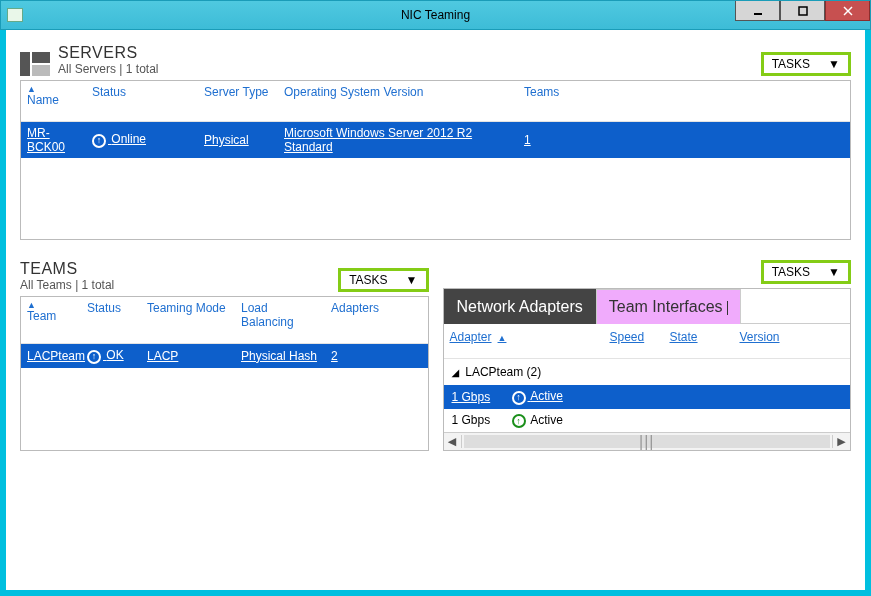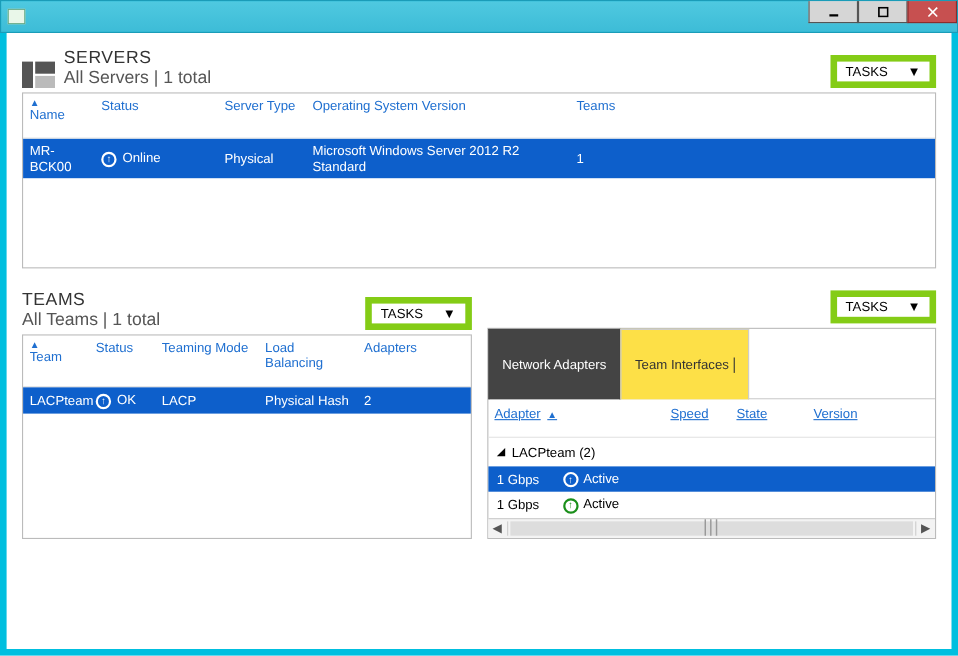--- a/index.html
+++ b/index.html
@@ -31,44 +31,44 @@
     padding:14px;
   }
 
   
   .panelhead { display:flex; align-items:flex-end; }
   .panelhead .decor { width:30px; height:24px; margin-right:8px; position:relative; }
   .panelhead .decor .big { position:absolute; left:0; top:0; width:10px; height:24px; background:#555; }
   .panelhead .decor .sm1 { position:absolute; left:12px; top:0; width:18px; height:11px; background:#555; }
   .panelhead .decor .sm2 { position:absolute; left:12px; top:13px; width:18px; height:11px; background:#bbb; }
   .panelhead h2 { margin:0; font-size:16px; font-weight:400; color:#333; letter-spacing:.5px; }
-  .panelhead .subtitle { font-size:16px; color:#555; }
-  .tasksbtn { margin-left:auto; display:flex; align-items:center; border:6px solid #84cc16; padding:2px 8px; font-size:12px; cursor:pointer; background:#fff; }
+  .panelhead .subtitle { font-size:12px; color:#555; }
+  .tasksbtn { margin-left:auto; display:flex; align-items:center; border:3px solid #84cc16; padding:2px 8px; font-size:12px; cursor:pointer; background:#fff; }
   .tasksbtn .caret { margin-left:18px; }
 
   
   .gridbox { border:1px solid #bbb; background:#fff; }
   .ghead { display:flex; font-size:12px; color:#1f6fd0; border-bottom:1px solid #e3e3e3; padding:4px 6px 14px 6px; position:relative; }
   .ghead .col, .grow .col { padding-right:8px; }
   .ghead .sorticon { color:#1f6fd0; font-size:9px; display:block; line-height:8px; }
   .grow { display:flex; font-size:12px; padding:4px 6px; align-items:center; color:#000; }
-  .grow.sel { background:#0d5fcb; color:#fff; }
+  .grow.sel { background:#0d5fcb; color:#fff;text-decoration:underline; }
 
   .status-circ { display:inline-flex; width:14px; height:14px; border:2px solid currentColor; border-radius:50%; align-items:center; justify-content:center; font-size:9px; margin-right:2px; line-height:1; }
   .arrow-up::before { content:"↑"; font-weight:bold; }
   .status-green { color:#1a8f1a; }
 
   .bottomrow { display:flex; gap:14px; margin-top:20px; }
   .bottomrow .column { flex:1; display:flex; flex-direction:column; }
 
   
   .tabs { display:flex; border-bottom:1px solid #ccc; }
-  .tab { padding:24px 12px; font-size:12px; border:1px solid #ccc; border-bottom:none; margin-right:0; margin-bottom:-1px; cursor:pointer; }
+  .tab { padding:8px 12px; font-size:16px; border:1px solid #ccc; border-bottom:none; margin-right:0; margin-bottom:-1px; cursor:pointer; }
   .tab.active { background:#444; color:#fff; border-color:#444; }
-  .tab.inactive { background:#fde047; color:#333; }
+  .tab.inactive { background:#f0abfc; color:#333; }
   .tab .cursor { display:inline-block; width:1px; height:14px; background:#333; margin-left:4px; vertical-align:middle; }
 
   .grouprow { font-size:12px; padding:6px 8px; display:flex; align-items:center; gap:6px; }
   .grouprow .tri { font-size:10px; }
 
   .scrollbar { height:18px; border-top:1px solid #ccc; display:flex; align-items:center; background:#f3f3f3; }
   .scrollbar .arrow { width:18px; text-align:center; font-size:11px; color:#555; border-right:1px solid #ccc; cursor:pointer; }
   .scrollbar .arrow.r { border-right:none; border-left:1px solid #ccc; }
   .scrollbar .track { flex:1; position:relative; height:100%; }
   .scrollbar .thumb { position:absolute; left:2px; right:2px; top:2px; bottom:2px; background:#ddd; display:flex; align-items:center; justify-content:center; color:#999; letter-spacing:1px; }
@@ -76,20 +76,21 @@
   
   .s-name{width:65px} .s-status{width:112px} .s-type{width:80px} .s-os{width:240px} .s-teams{width:60px}
   .t-team{width:60px} .t-status{width:60px} .t-mode{width:94px} .t-lb{width:90px} .t-ad{width:60px}
   .a-ad{flex:0 0 160px} .a-sp{flex:0 0 60px} .a-st{flex:0 0 70px} .a-re{flex:1}
 </style>
 </head>
 <body>
 
 <div class="titlebar">
   <div class="icon"></div>
+  <div class="title">NIC Teaming</div>
   <div class="winbtns">
     <div class="winbtn min">
         <svg width="10" height="10">
           <line x1="1" y1="8" x2="9" y2="8" stroke="#000" stroke-width="2"></line>
         </svg>
       </div>
     <div class="winbtn max">
         <svg width="10" height="10">
           <rect x="1" y="1" width="8" height="8" fill="none" stroke="#000" stroke-width="1.5"></rect>
         </svg>

